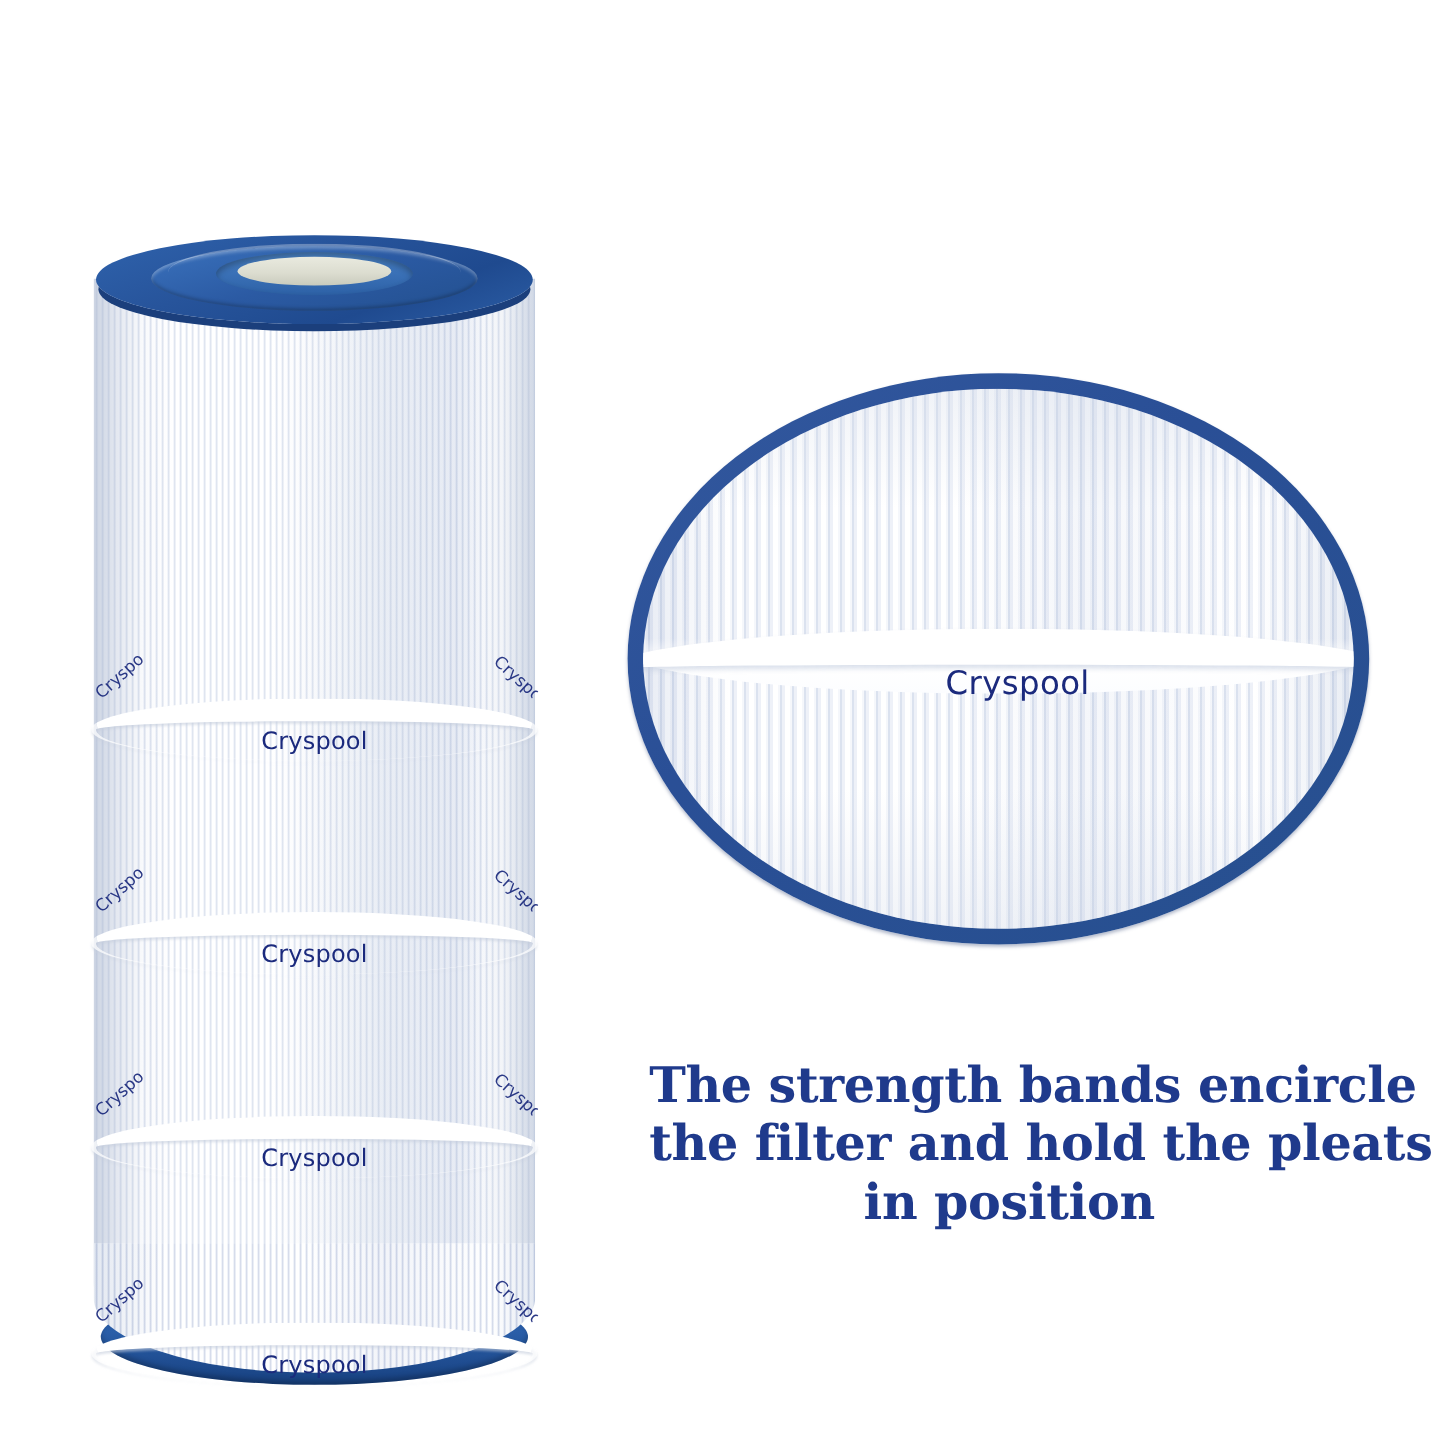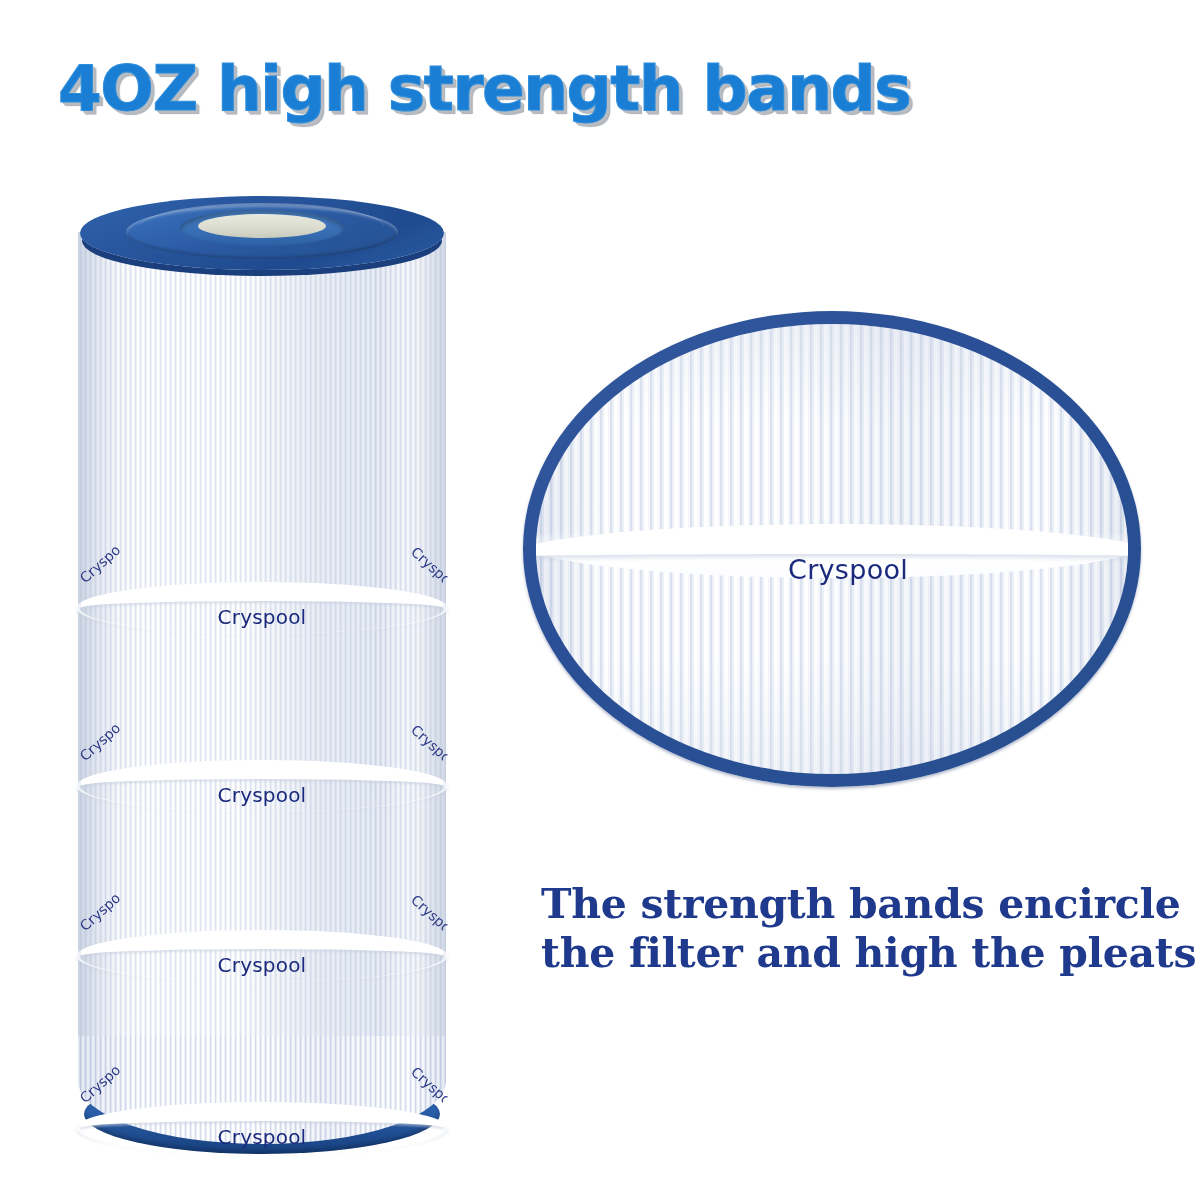--- a/index.html
+++ b/index.html
@@ -324,21 +324,20 @@
     letter-spacing: -.3px;
     text-align: center;
   }
   #caption .cline { display: block; white-space: nowrap; }
 </style>
 </head>
 <body>
 
 <div id="stage">
 
-  <div class="headline">4OZ high strength bands</div>
 
   <div id="cartridge">
 
     <div class="bottom-rim"></div>
 
     <div class="body-wrap">
       <div class="body"></div>
       <div class="body-shade"></div>
     </div>
 
@@ -386,16 +385,17 @@
     <div class="mag-inner">
       <div class="mag-band-fill"></div>
       <div class="mag-band"></div>
       <div class="mag-shade"></div>
       <div class="mag-label">Cryspool</div>
     </div>
   </div>
 
   <div id="caption">
     <span class="cline">The strength bands encircle</span>
-    <span class="cline">the filter and high the pleats</span>
+    <span class="cline">the filter and hold the pleats</span>
+    <span class="cline">in position</span>
   </div>
 
 </div>
 
 </body></html>

